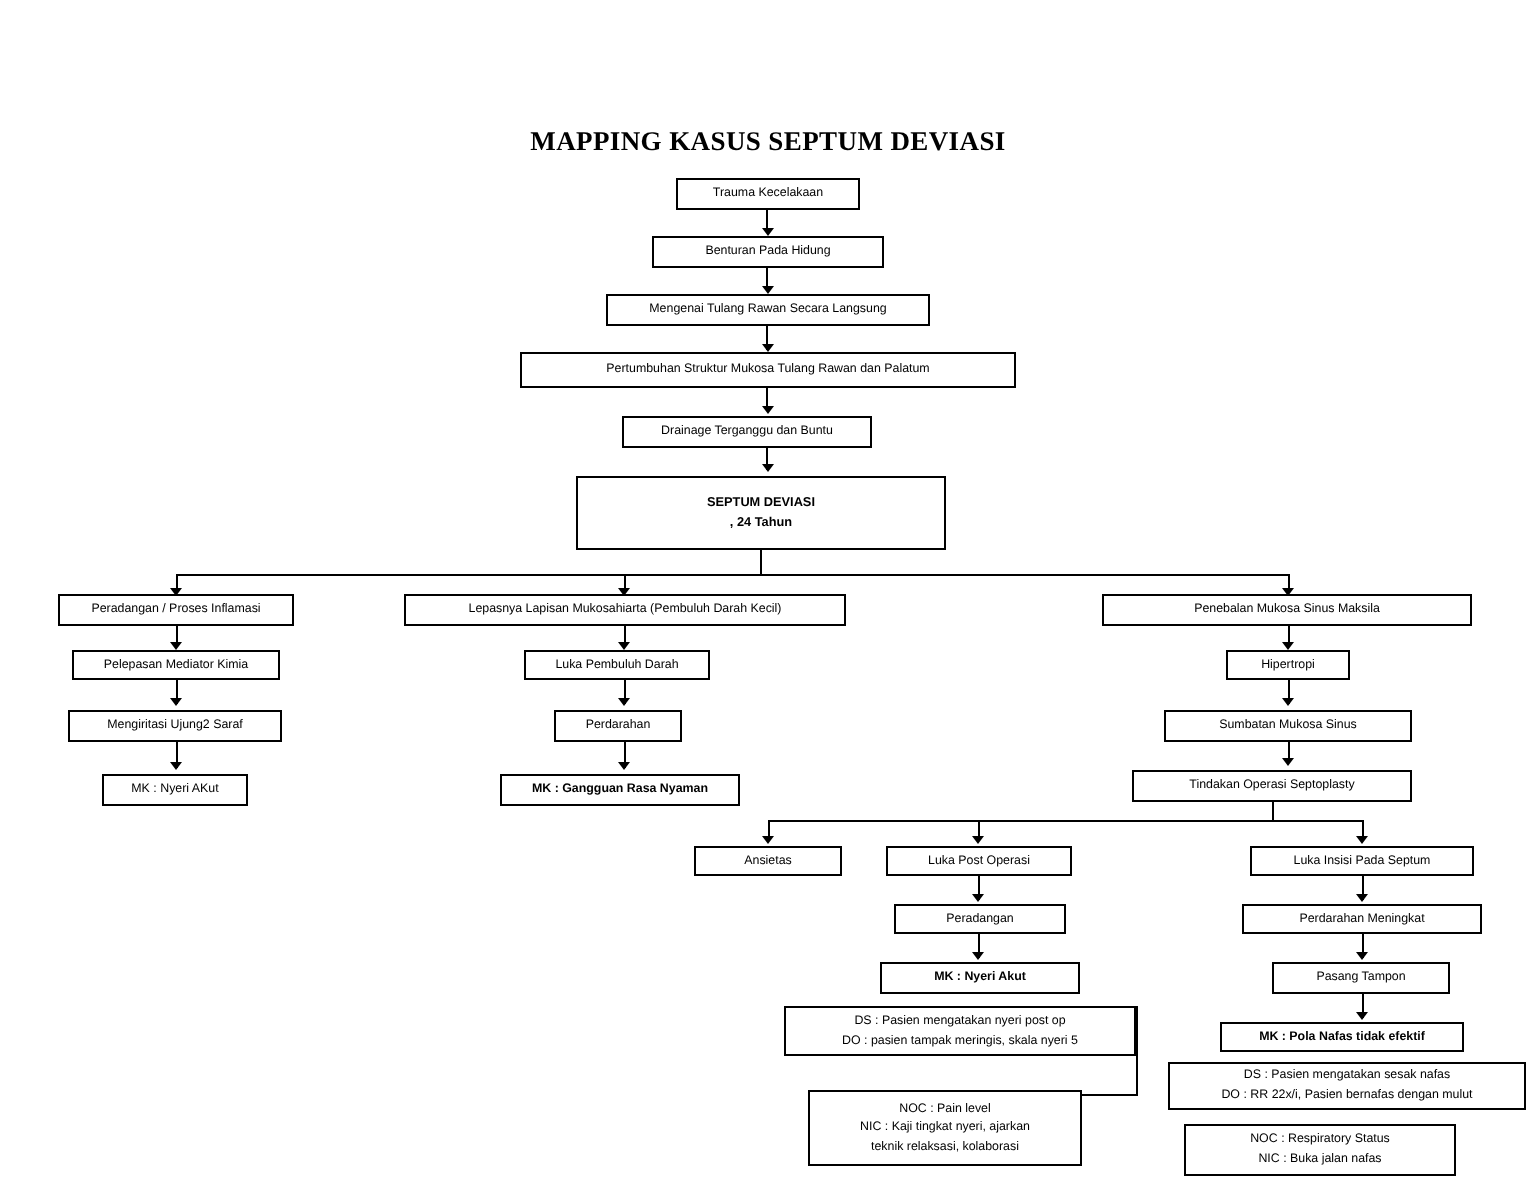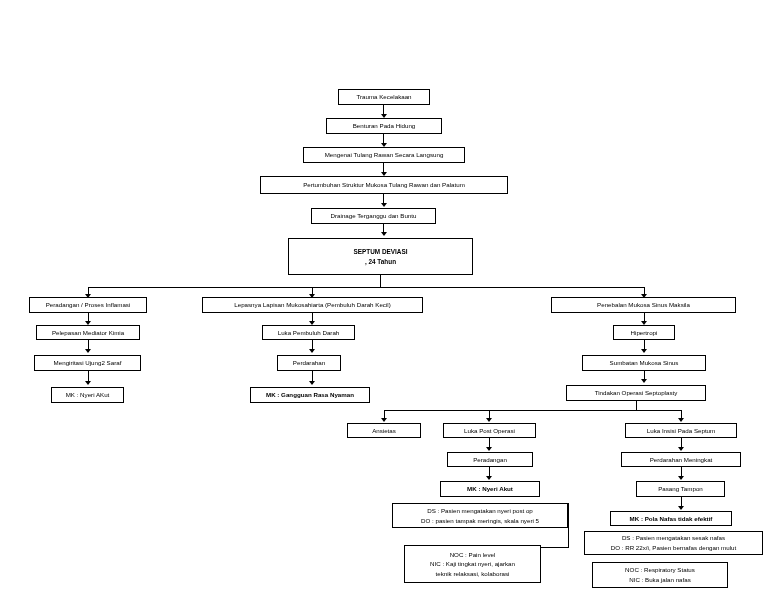--- a/index.html
+++ b/index.html
@@ -72,20 +72,21 @@
     border-left: 3px solid transparent;
     border-right: 3px solid transparent;
     border-top: 4px solid #000;
   }
 </style>
 </head>
 <body>
 
 <div id="page">
 
+  <div class="title">MAPPING KASUS SEPTUM DEVIASI</div>
 
   <div class="node" style="left:338px; top:89px; width:92px; height:16px;">
     <span>Trauma Kecelakaan</span>
   </div>
   <div class="vline" style="left:383px; top:105px; height:11px;"></div>
   <div class="arrow" style="left:381px; top:114px;"></div>
 
   <div class="node" style="left:326px; top:118px; width:116px; height:16px;">
     <span>Benturan Pada Hidung</span>
   </div>

